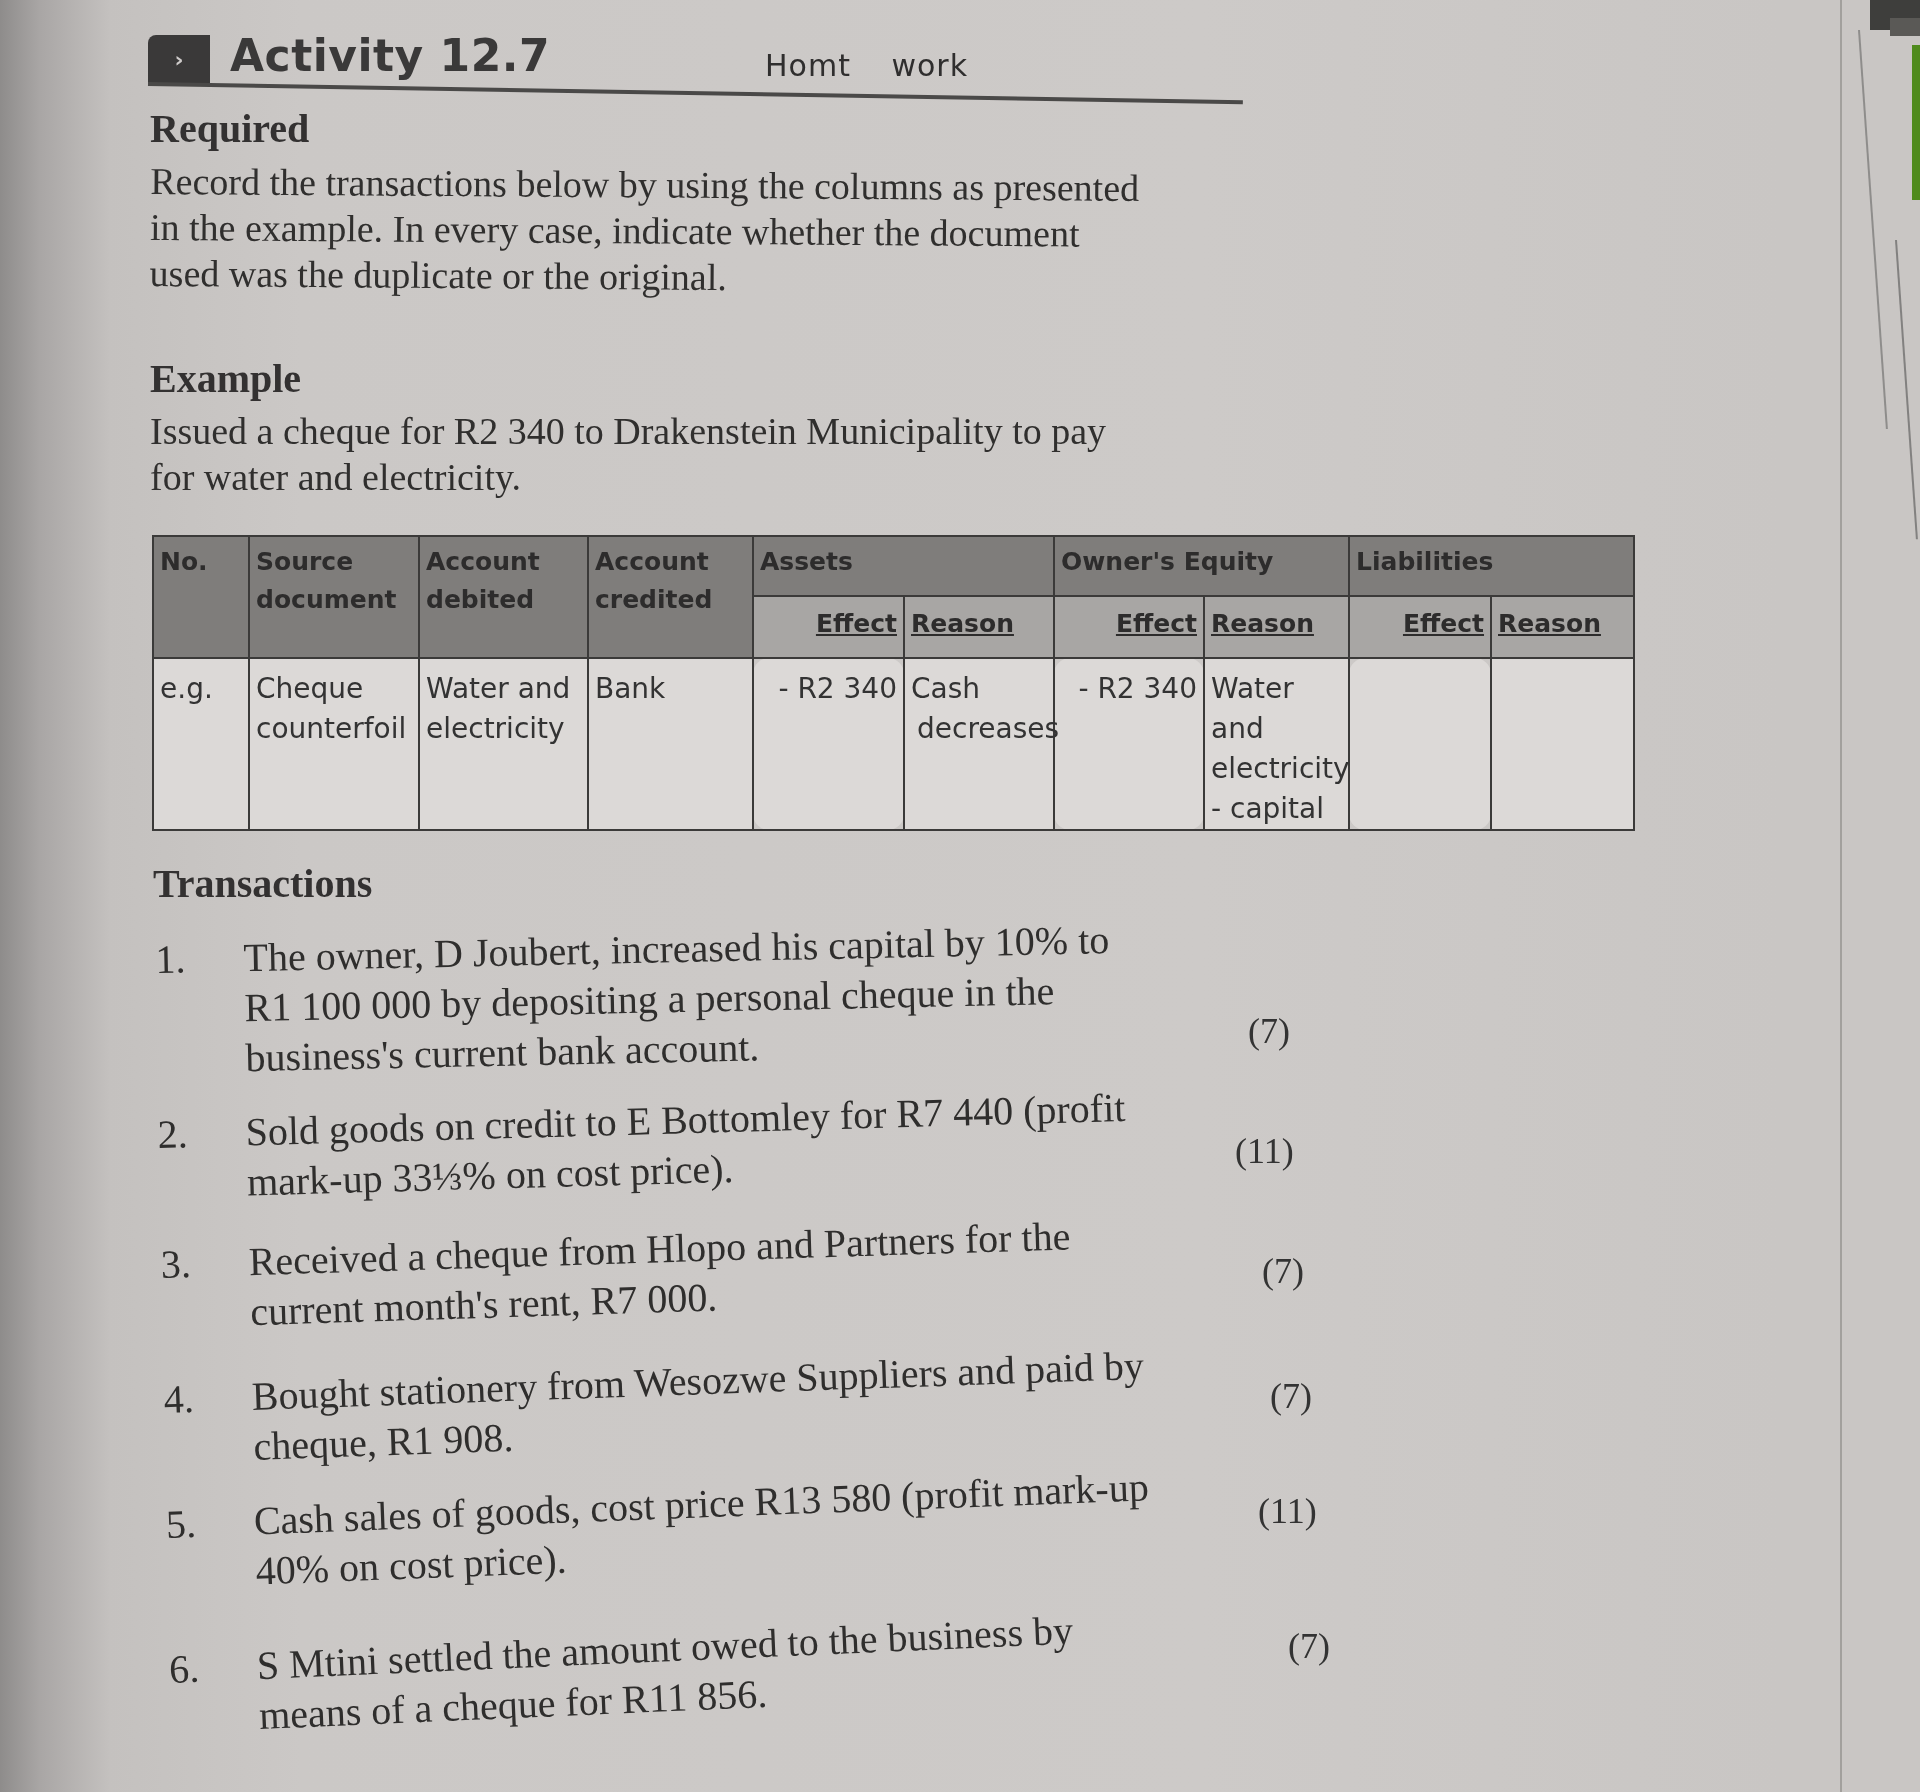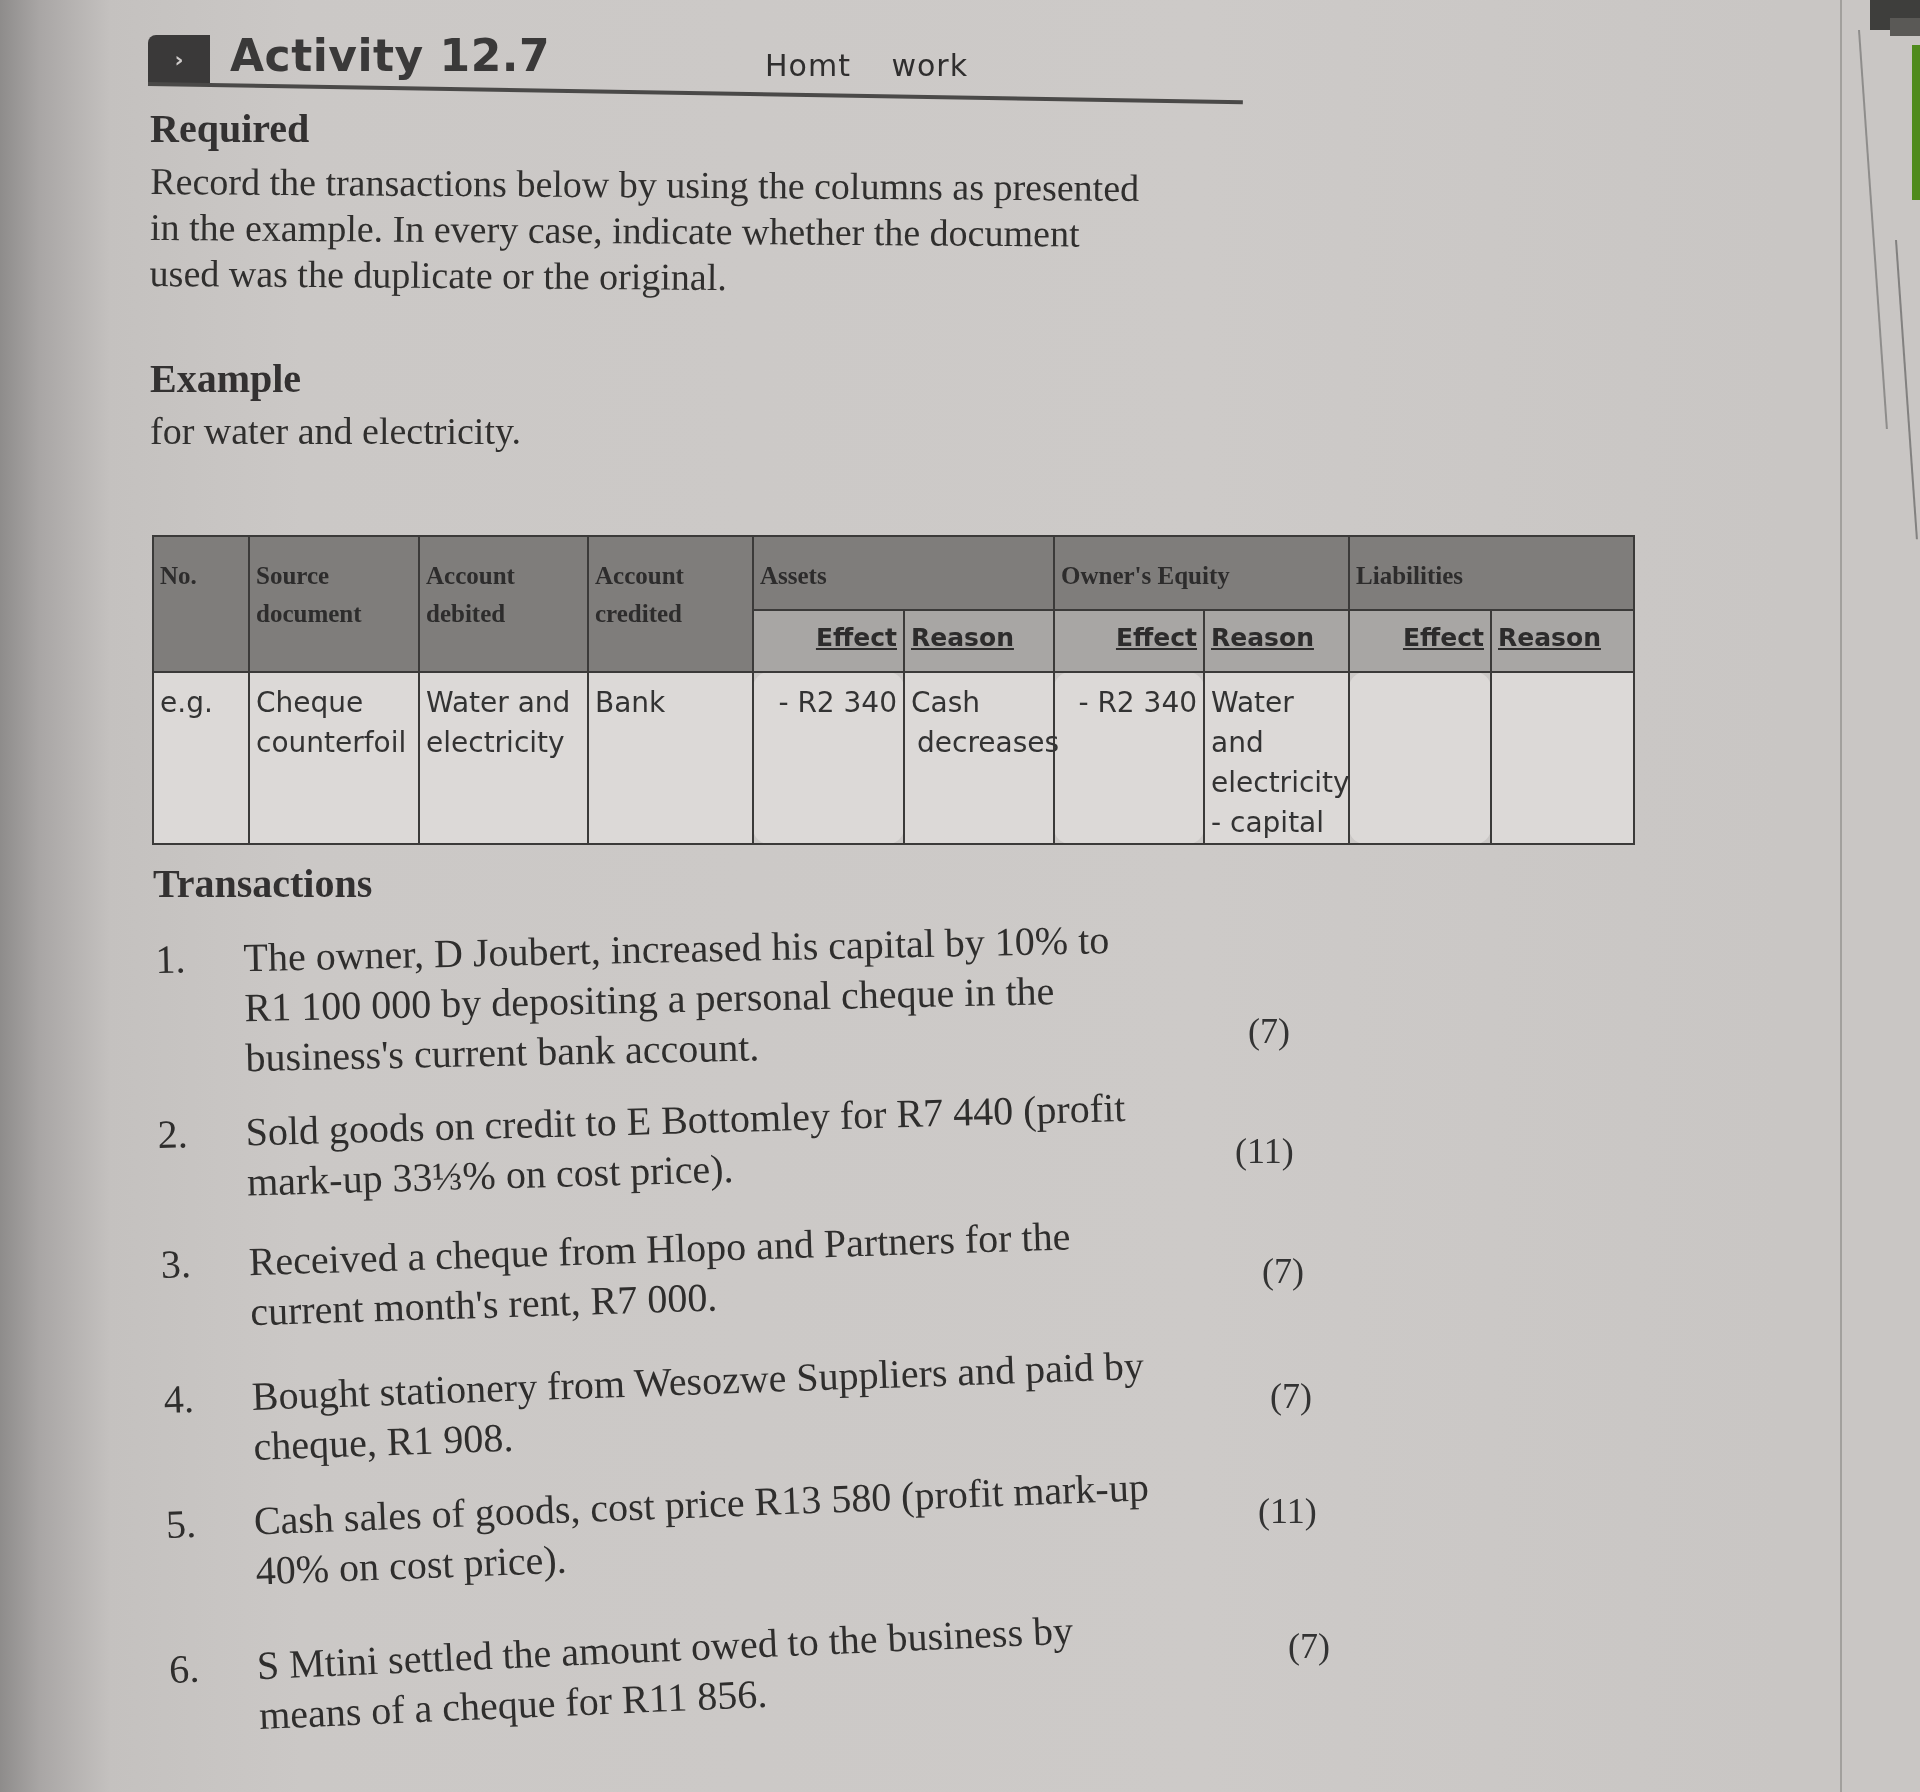--- a/index.html
+++ b/index.html
@@ -68,21 +68,21 @@
     font-weight: bold; font-size: 25px; color: #2d2c2c; text-align: left; line-height: 38px;
   }
   .ex-table .hdr-dark { background: #7f7d7b; }
   .ex-table .hdr-light { background: #a8a6a4; text-decoration: underline; }
   .ex-table .sub th { text-align: left; }
   .ex-table .sub th.effect { text-align: right; }
   .ex-table td {
     font-size: 28px; line-height: 40px; color: #333; background: #dcd9d7; padding-top: 10px; height: 135px;
   }
   .ex-table td.effect { text-align: right; border-radius: 16px; }
-  .ex-table .group-row th { height: 52px; padding-top: 20px; font-family: Liberation Serif, serif; }
+  .ex-table .group-row th { height: 52px; padding-top: 6px; }
   .ex-table .sub th { height: 52px; padding-top: 8px; }
 
   
   .tx {
     position: absolute; font-size: 40px; line-height: 50px; color: #2f2e2d;
   }
   .tx .num { position: absolute; left: 0; top: 0; }
   .tx .text { position: absolute; left: 88px; top: 0; width: 1000px; }
   .mark { position: absolute; font-size: 36px; color: #333; }
 </style>
@@ -110,20 +110,21 @@
 
 <div class="h-section" style="left:150px; top:105px;">Required</div>
 <div class="para" style="left:150px; top:158px; transform: rotate(0.4deg); transform-origin:left;">
   <div>Record the transactions below by using the columns as presented</div>
   <div>in the example. In every case, indicate whether the document</div>
   <div>used was the duplicate or the original.</div>
 </div>
 
 <div class="h-section" style="left:150px; top:355px;">Example</div>
 <div class="para" style="left:150px; top:408px;">
+  <div>Issued a cheque for R2 340 to Drakenstein Municipality to pay</div>
   <div>for water and electricity.</div>
 </div>
 
 <table class="ex-table">
   <colgroup>
     <col style="width:96px">
       <col style="width:170px">
       <col style="width:169px">
       <col style="width:165px">
     <col style="width:151px">

